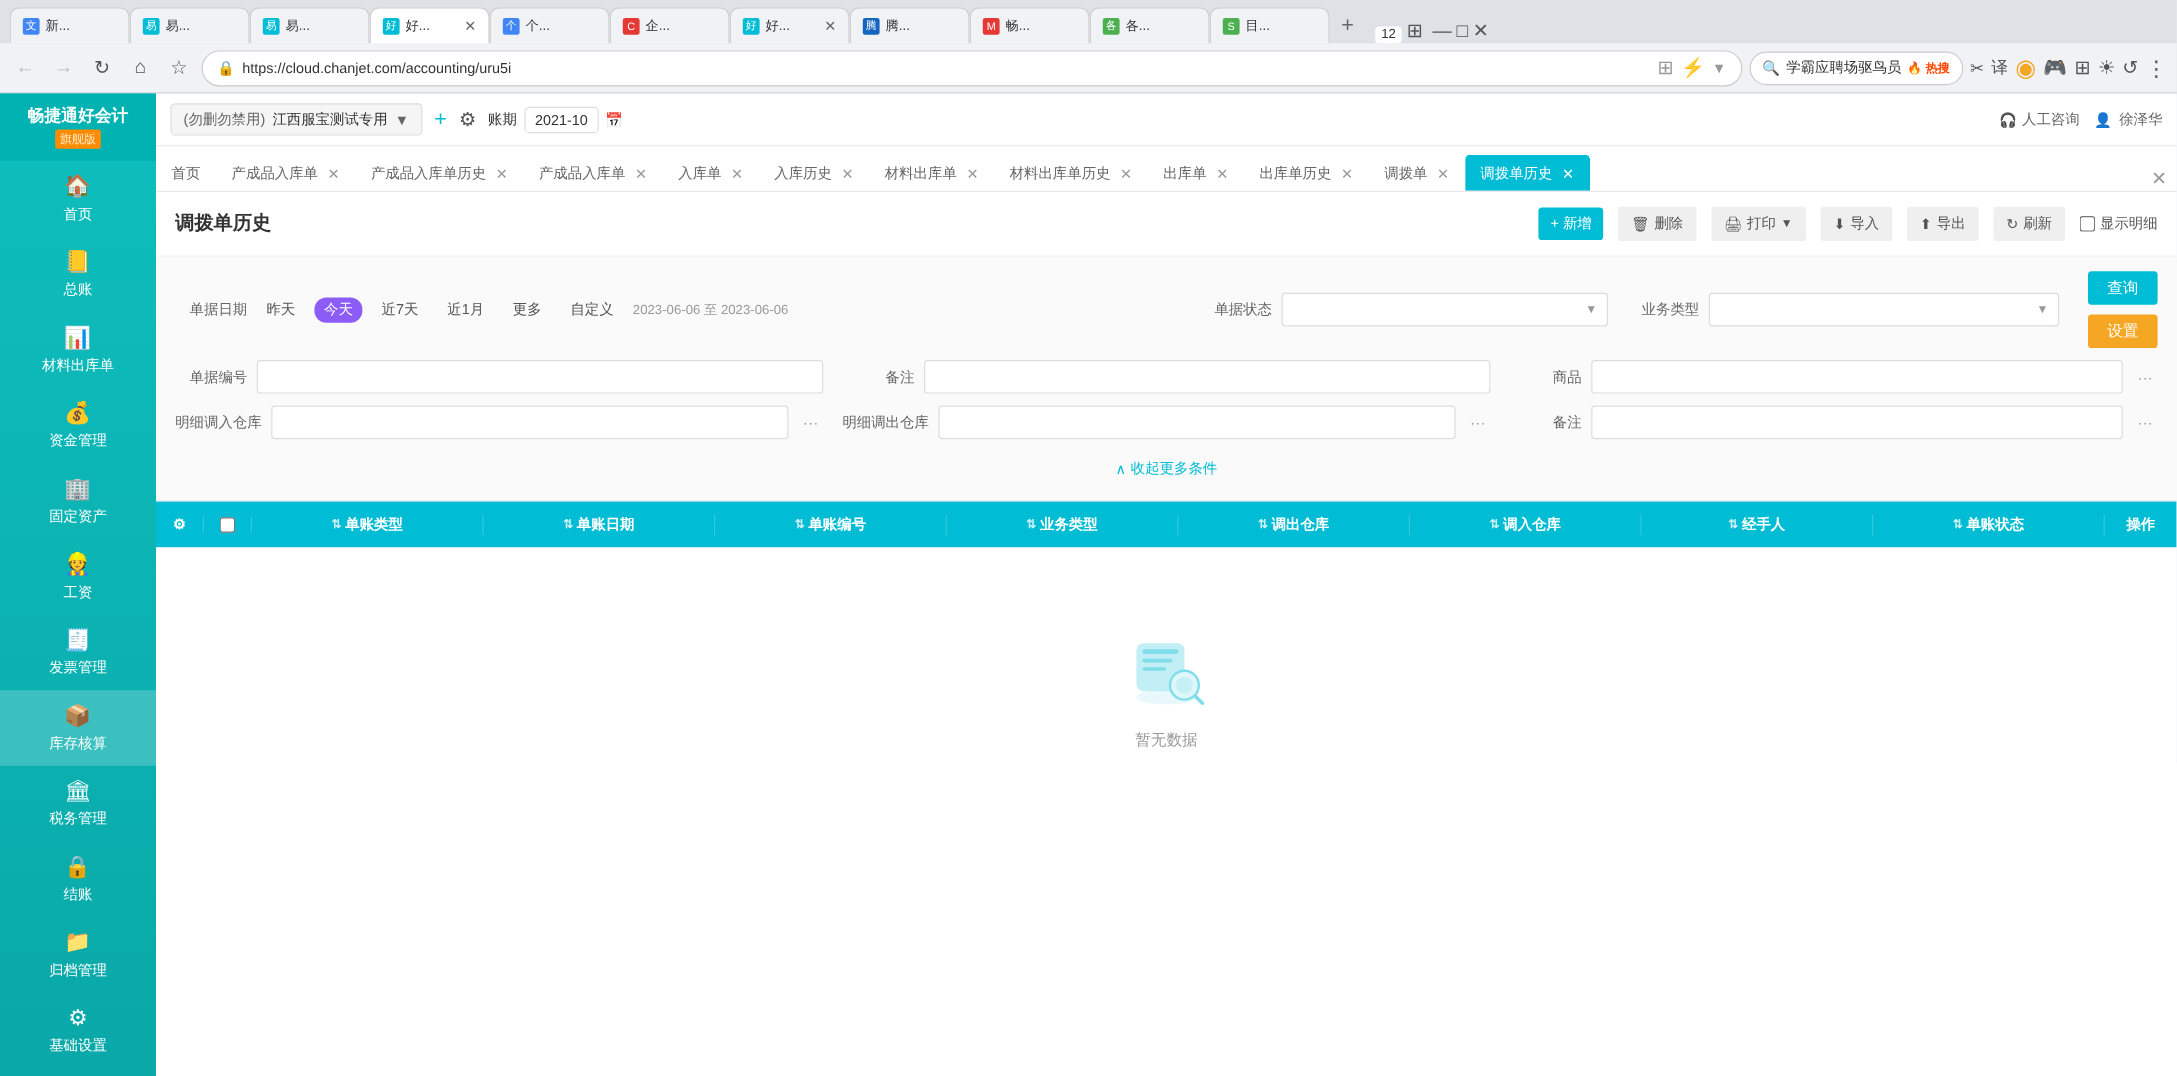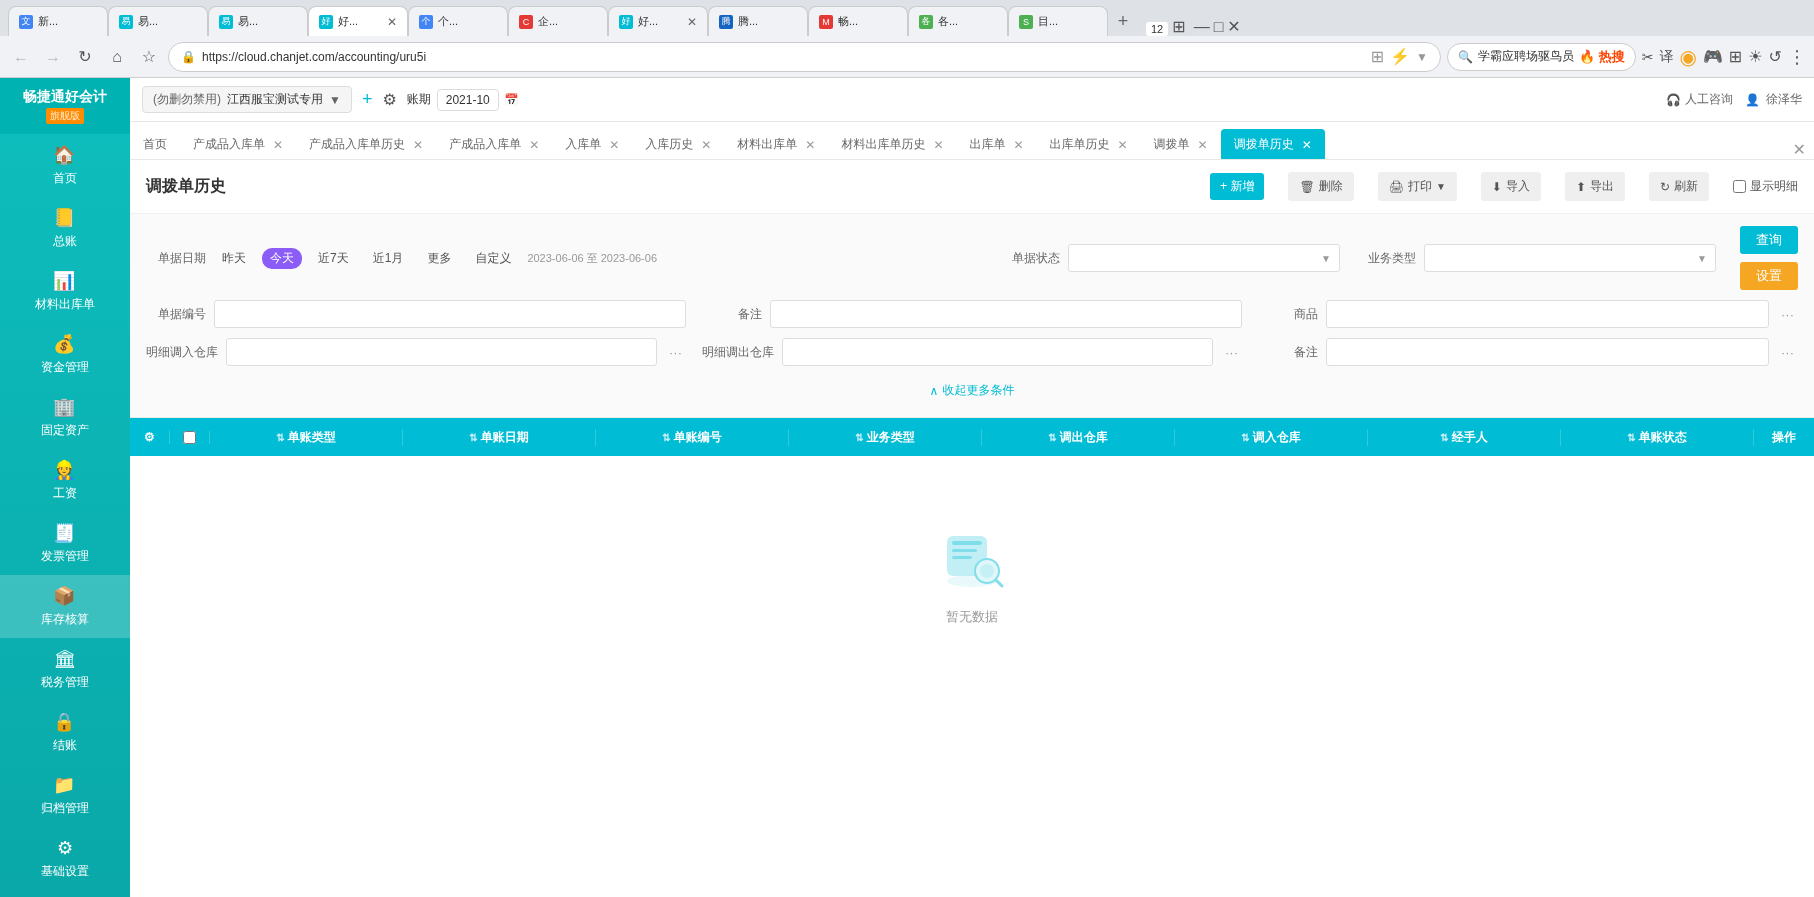--- a/index.html
+++ b/index.html
@@ -16,21 +16,21 @@
     .browser-tab-new { width: 30px; height: 30px; display: flex; align-items: center; justify-content: center; cursor: pointer; font-size: 18px; color: #666; }
     .browser-tab-count { background: #fff; border-radius: 3px; padding: 1px 5px; font-size: 11px; margin-left: 4px; }
 
     .browser-toolbar { background: #f0f2f5; height: 42px; display: flex; align-items: center; padding: 0 8px; gap: 6px; border-bottom: 1px solid #ccc; }
     .nav-btn { width: 26px; height: 26px; display: flex; align-items: center; justify-content: center; cursor: pointer; color: #555; font-size: 16px; border-radius: 50%; }
     .nav-btn.disabled { color: #bbb; cursor: default; }
     .address-bar { flex: 1; height: 30px; background: #fff; border: 1px solid #ccc; border-radius: 15px; display: flex; align-items: center; padding: 0 12px; font-size: 12px; color: #333; gap: 6px; }
     .address-bar .lock-icon { color: #5a9a5a; font-size: 12px; }
     .address-text { color: #333; font-size: 12px; }
     .search-bar-area { background: #fff; border: 1px solid #ccc; border-radius: 15px; padding: 3px 10px; font-size: 12px; display: flex; align-items: center; gap: 5px; height: 28px; }
-    .hot-tag { color: #ff4500; font-weight: bold; font-size: 13px; }
+    .hot-tag { color: #ff4500; font-weight: bold; font-size: 10px; }
 
     
     .app-container { display: flex; height: calc(897px - 78px); border-radius: 22px; }
 
     
     .sidebar { width: 130px; background: linear-gradient(180deg, #0ebebe 0%, #0aa8a8 100%); display: flex; flex-direction: column; align-items: center; padding-top: 0; flex-shrink: 0; }
     .sidebar-logo { width: 100%; background: #00b2b2; padding: 10px 8px; text-align: center; color: #fff; }
     .sidebar-logo .logo-title { font-size: 14px; font-weight: bold; color: #fff; }
     .sidebar-logo .logo-sub { font-size: 10px; color: rgba(255,255,255,0.8); background: #ff8c00; padding: 1px 4px; border-radius: 2px; margin-top: 2px; display: inline-block; }
     .sidebar-nav { flex: 1; width: 100%; overflow-y: auto; }
@@ -57,21 +57,21 @@
     .page-tab.active { background: #00bcd4; color: #fff; border-color: #00bcd4; }
     .page-tab.active .tab-close-btn { color: #fff; }
     .page-tab .tab-close-btn { font-size: 12px; color: #999; cursor: pointer; margin-left: 3px; }
 
     
     .page-body { flex: 1; background: #fff; overflow-y: auto; padding: 0; }
 
     
     .page-header { padding: 12px 16px; display: flex; align-items: center; justify-content: space-between; border-bottom: 1px solid #f0f0f0; }
     .page-title { font-size: 16px; font-weight: bold; color: #333; }
-    .page-actions { display: flex; align-items: center; gap: 24px; }
+    .page-actions { display: flex; align-items: center; gap: 12px; }
     .action-btn { display: flex; align-items: center; gap: 4px; padding: 5px 10px; font-size: 12px; color: #555; cursor: pointer; border: 1px solid transparent; border-radius: 3px; }
     .display-toggle { display: flex; align-items: center; gap: 4px; font-size: 12px; color: #555; }
     .display-toggle input[type="checkbox"] { cursor: pointer; }
 
     
     .filter-area { padding: 12px 16px; background: #fafafa; border-bottom: 1px solid #e8e8e8; }
     .filter-row { display: flex; align-items: center; gap: 16px; margin-bottom: 10px; }
     .filter-item { display: flex; align-items: center; gap: 8px; flex: 1; }
     .filter-label { font-size: 12px; color: #666; white-space: nowrap; min-width: 60px; text-align: right; }
     .filter-input { flex: 1; height: 28px; border: 1px solid #ddd; border-radius: 3px; padding: 0 8px; font-size: 12px; outline: none; }

